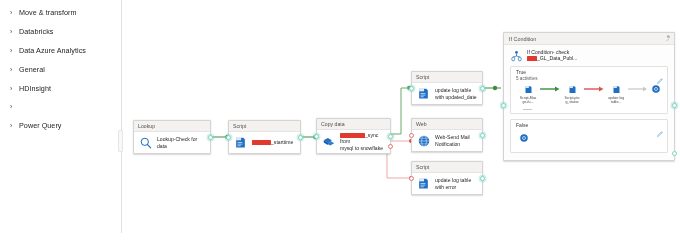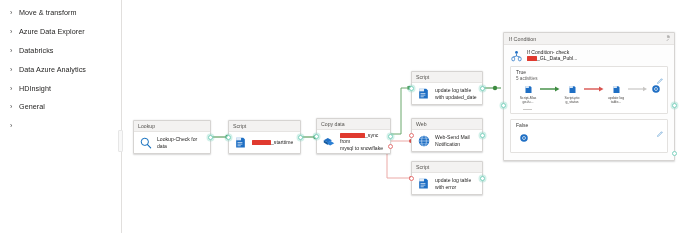--- a/index.html
+++ b/index.html
@@ -232,40 +232,40 @@
 
 <div id="app">
 
   <div id="sidebar">
     <div class="side-item">
       <span class="chev">›</span>
       <span class="side-label">Move &amp; transform</span>
     </div>
     <div class="side-item">
       <span class="chev">›</span>
-      <span class="side-label">Azure Data Explorer</span>
-    </div>
-    <div class="side-item">
-      <span class="chev">›</span>
       <span class="side-label">Databricks</span>
     </div>
     <div class="side-item">
       <span class="chev">›</span>
       <span class="side-label">Data Azure Analytics</span>
     </div>
     <div class="side-item">
       <span class="chev">›</span>
+      <span class="side-label">General</span>
+    </div>
+    <div class="side-item">
+      <span class="chev">›</span>
       <span class="side-label">HDInsight</span>
     </div>
     <div class="side-item">
       <span class="chev">›</span>
-      <span class="side-label">General</span>
-    </div>
-    <div class="side-item">
-      <span class="chev">›</span>
+    </div>
+    <div class="side-item">
+      <span class="chev">›</span>
+      <span class="side-label">Power Query</span>
     </div>
   </div>
 
   <div class="splitter"></div>
 
   <div id="canvas">
 
     <svg id="wires" viewBox="0 0 557 233">
 
       <path d="M88 137 L104 137" stroke="#3d8b40" stroke-width="1" fill="none"></path>

